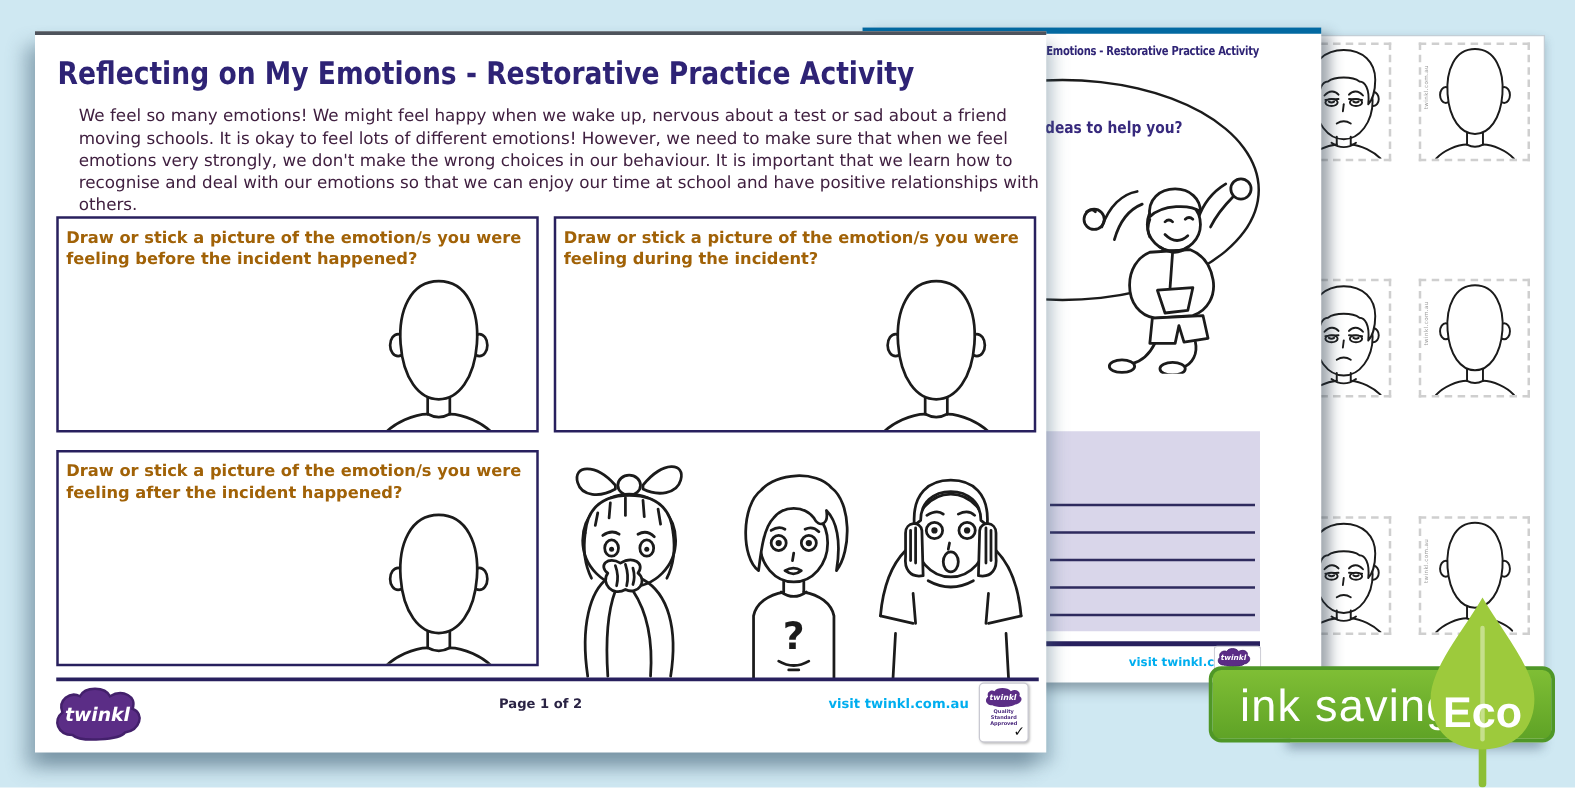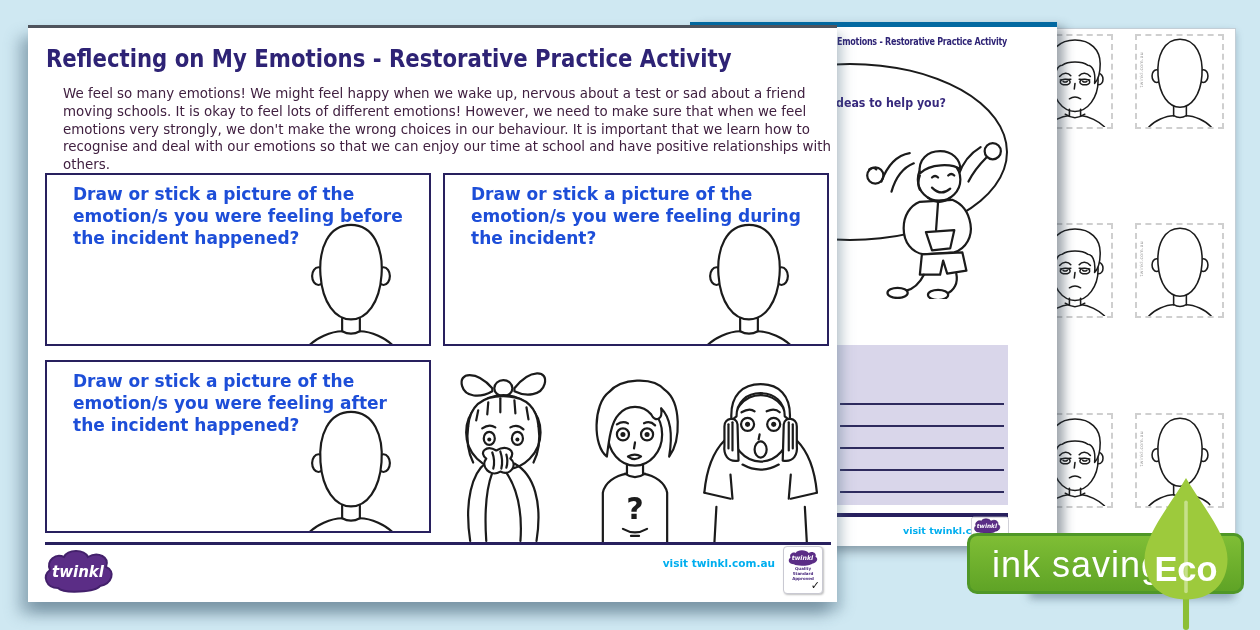--- a/index.html
+++ b/index.html
@@ -91,22 +91,22 @@
   }
   .p1-intro {
     position:absolute; left:18px; top:57px; width:794px;
     font-size:13.4px; line-height:1.33; color:#402040;margin-left:17px;
   }
   .pbox {
     position:absolute; width:386px; height:173px;
     border:2.5px solid #28205e; background:#fff; overflow:hidden;
   }
   .pbox .prompt {
-    margin:8px 10px 0 26px;
-    font-size:17px; font-weight:bold; color:#1d4ed8; line-height:1.3;
+    margin:8px 10px 0 6px;
+    font-size:13px; font-weight:bold; color:#a16207; line-height:1.3;
   }
   .pbox .corner-face { position:absolute; right:26px; bottom:-3px; width:104px; height:128px; }
   .pbox1 { left:17px;  top:145px; }
   .pbox2 { left:415px; top:145px; }
   .pbox3 { left:17px;  top:332px; }
   .kids-illustration { position:absolute; left:406px; top:332px; width:402px; height:183px; }
   .p1-divider { position:absolute; left:17px; top:514px; width:786px; height:3px; background:#28205e; }
   .p1-logo { position:absolute; left:12px; top:520px; width:84px; height:50px; }
   .p1-page-label {
     position:absolute; left:0; top:529px; width:100%; text-align:center;
@@ -438,20 +438,21 @@
       </g>
     </svg>
 
     <div class="p1-divider"></div>
 
     <svg class="p1-logo" viewBox="0 0 84 50">
       <path d="M18,40 C6,40 2,28 10,22 C6,12 16,5 24,9 C28,1 44,1 48,9 C58,3 70,9 66,19 C76,23 72,36 60,38 C56,44 24,46 18,40 Z" fill="#5b2d86" stroke="#43206b" stroke-width="2"></path>
       <text x="38" y="29" font-size="15" font-weight="bold" font-style="italic" fill="#fff" text-anchor="middle">twinkl</text>
     </svg>
 
+    <div class="p1-page-label">Page 1 of 2</div>
     <div class="p1-visit">visit twinkl.com.au</div>
 
     <div class="p1-badge">
       <svg viewBox="0 0 60 30" width="34" height="18">
         <path d="M14,26 C5,26 2,18 8,14 C5,8 12,3 17,6 C20,0 36,0 40,6 C47,2 55,7 52,13 C58,16 55,24 46,25 C42,29 19,30 14,26 Z" fill="#5b2d86"></path>
         <text x="29" y="18" font-size="11" font-weight="bold" font-style="italic" fill="#fff" text-anchor="middle">twinkl</text>
       </svg>
       <div class="badge-caption">Quality Standard Approved</div>
       <span class="badge-check">✓</span>
     </div>

